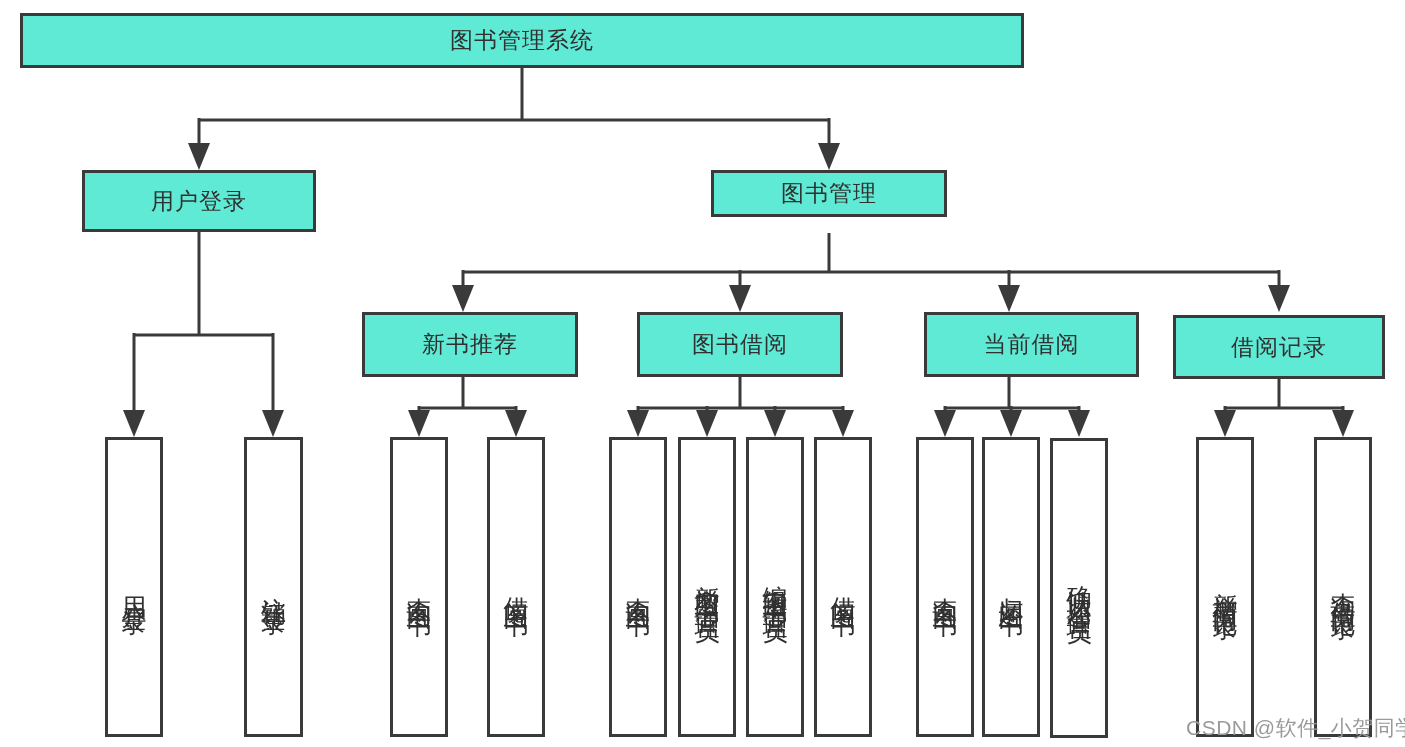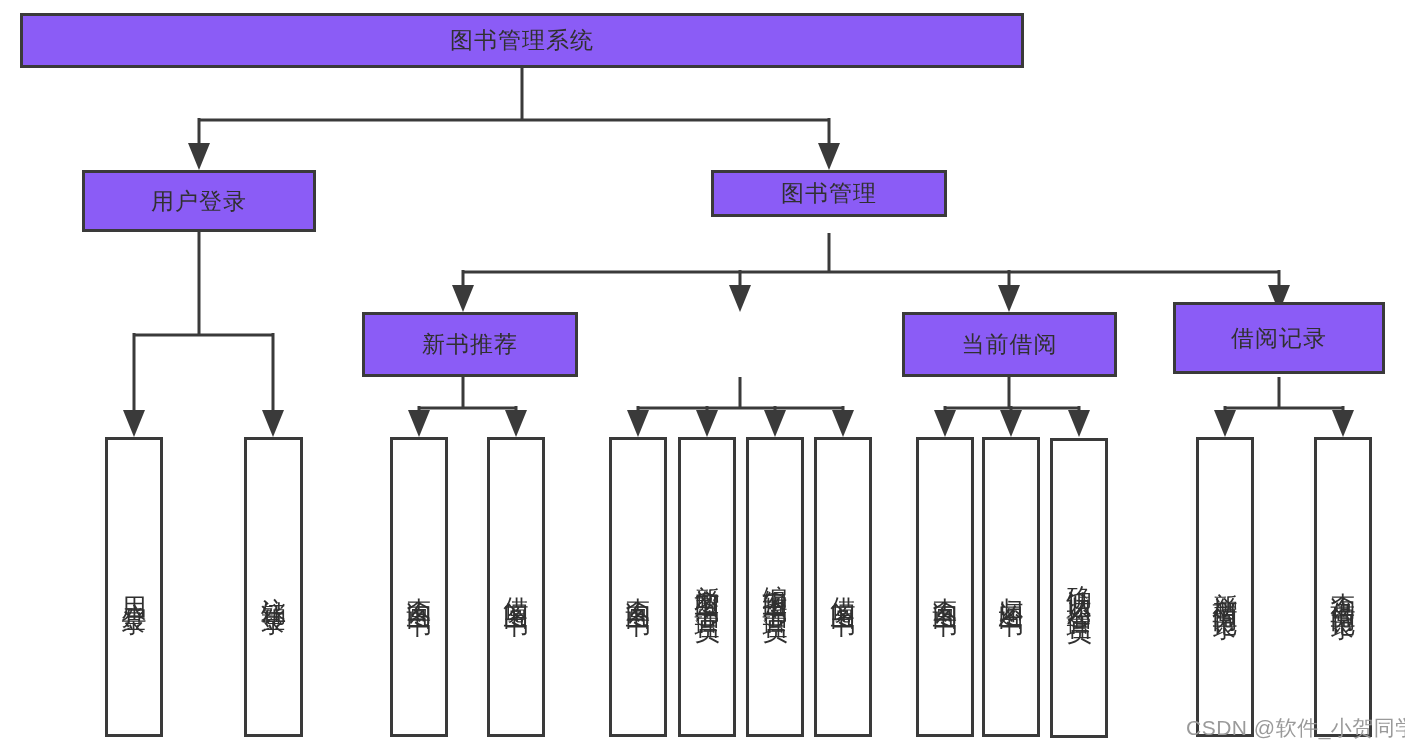--- a/index.html
+++ b/index.html
@@ -11,21 +11,21 @@
   html,body{margin:0;padding:0;background:var(--bg);}
   #canvas{
     position:relative;width:1405px;height:747px;background:var(--bg);
     font-family:"Liberation Sans","DejaVu Sans",sans-serif;
     color:var(--text);overflow:hidden;
   }
   #wires{position:absolute;left:0;top:0;width:1405px;height:747px;}
   #wires path{stroke:var(--line);stroke-width:3;fill:none;}
   #wires polygon{fill:var(--line);stroke:none;}
   .hbox{
-    position:absolute;background:#8b5cf6;border:3px solid var(--line);
+    position:absolute;background:#5eead4;border:3px solid var(--line);
     display:flex;align-items:center;justify-content:center;
     font-size:23px;letter-spacing:1px;box-sizing:border-box;
   }
   .leaf{
     position:absolute;background:#fff;border:3px solid var(--line);
     display:flex;align-items:center;justify-content:center;
     box-sizing:border-box;
   }
   .leaf span{
     writing-mode:vertical-rl;text-orientation:mixed;
@@ -83,22 +83,23 @@
       <polygon points="1332,410 1354,410 1343,437"></polygon>
     </g>
   </svg>
 
   <div class="hbox" style="left:20px;top:13px;width:1004px;height:55px">图书管理系统</div>
 
   <div class="hbox" style="left:82px;top:170px;width:234px;height:62px">用户登录</div>
   <div class="hbox" style="left:711px;top:170px;width:236px;height:47px">图书管理</div>
 
   <div class="hbox" style="left:362px;top:312px;width:216px;height:65px">新书推荐</div>
-  <div class="hbox" style="left:902px;top:312px;width:215px;height:65px">当前借阅</div>
-  <div class="hbox" style="left:1173px;top:302px;width:212px;height:72px">借阅记录</div>
+  <div class="hbox" style="left:637px;top:312px;width:206px;height:65px">图书借阅</div>
+  <div class="hbox" style="left:924px;top:312px;width:215px;height:65px">当前借阅</div>
+  <div class="hbox" style="left:1173px;top:315px;width:212px;height:64px">借阅记录</div>
 
   <div class="leaf" style="left:105px;top:437px;width:58px;height:300px">
     <span>用户登录</span>
     </div>
   <div class="leaf" style="left:244px;top:437px;width:59px;height:300px">
     <span>注销登录</span>
     </div>
 
   <div class="leaf" style="left:390px;top:437px;width:58px;height:300px">
     <span>查询图书</span>

